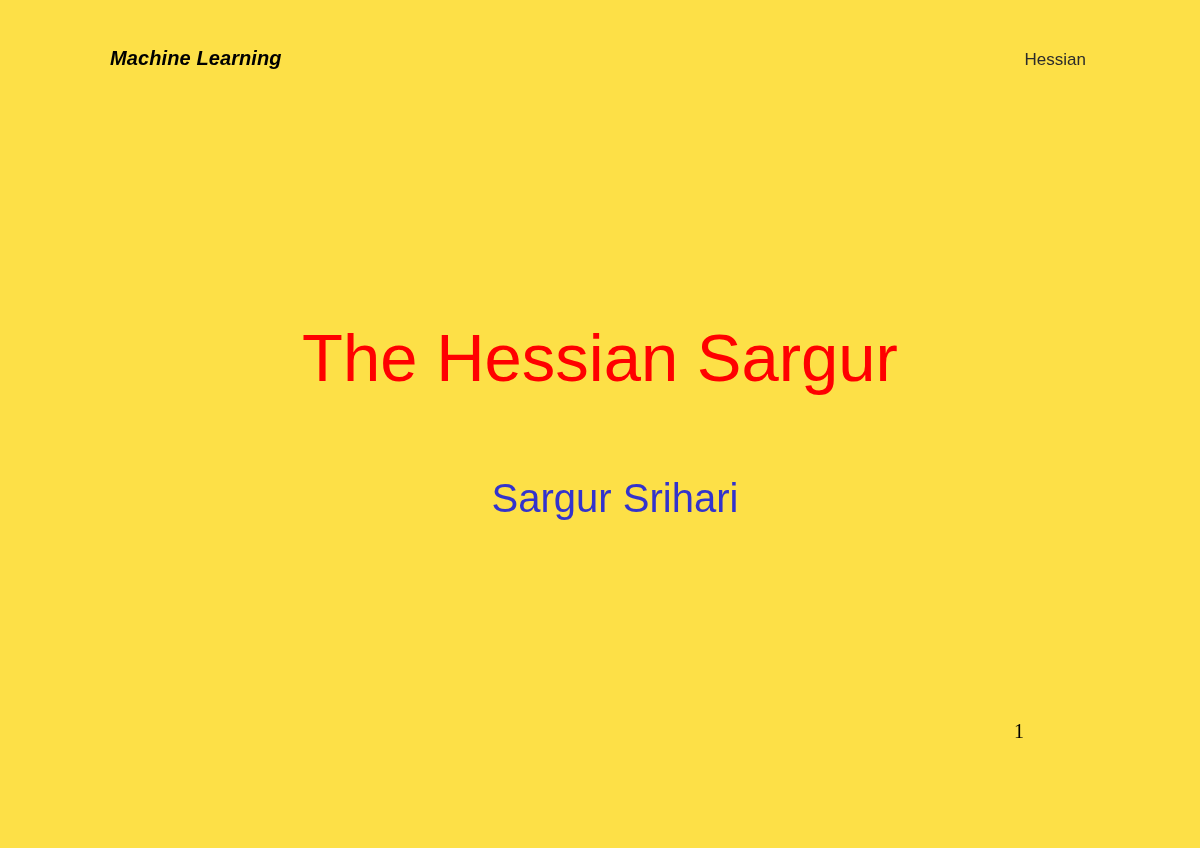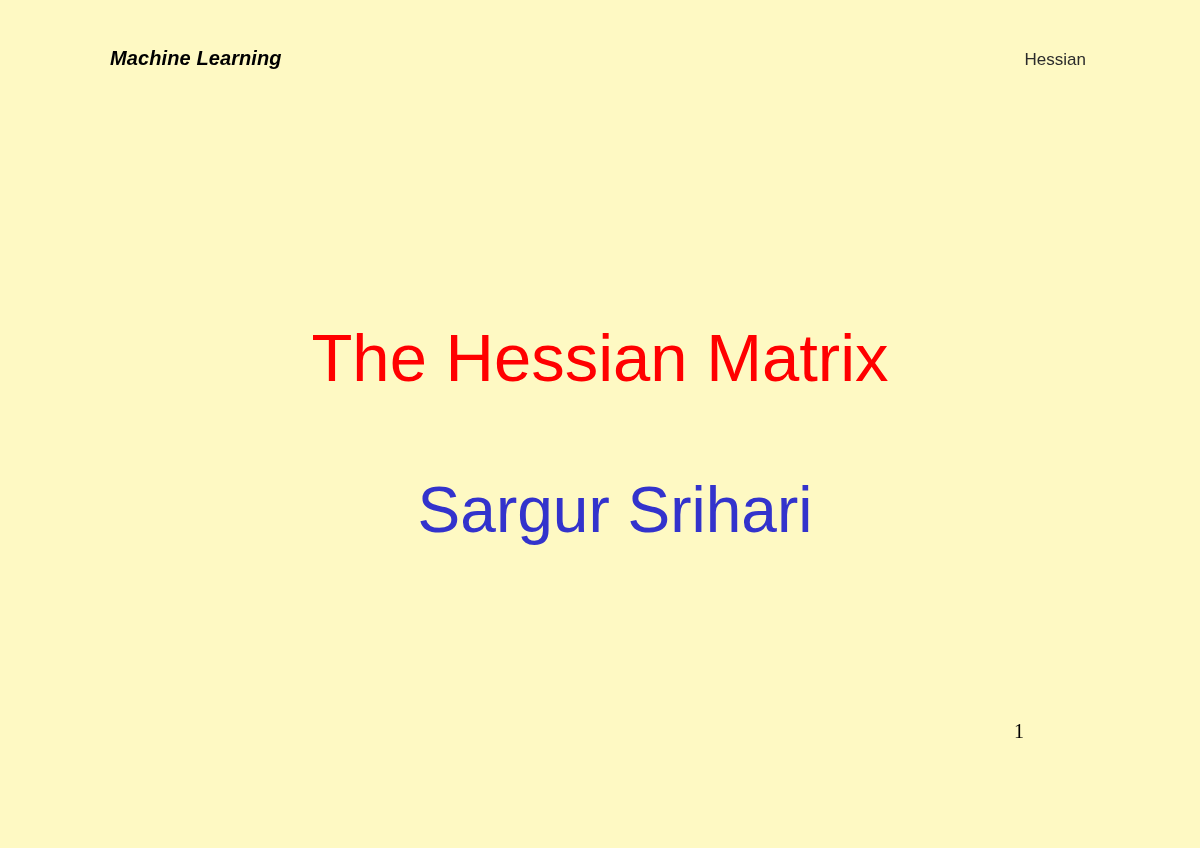--- a/index.html
+++ b/index.html
@@ -69,21 +69,21 @@
     font-family: "Liberation Sans", sans-serif;
     font-size: 67px;
     font-weight: normal;
     line-height: 1.06;
     margin: 0;
     white-space: nowrap;
   }
 
   .slide-subtitle {
     font-family: "Liberation Sans", sans-serif;
-    font-size: 64px;
+    font-size: 40px;
     font-weight: normal;
     line-height: 1.06;
     margin: 0;
     padding-top: 84px;
     white-space: nowrap;
     padding-left: 30px;
   }
 
   
   .page-number {
@@ -93,27 +93,27 @@
     font-family: "Liberation Serif", serif;
     font-size: 20px;
     font-weight: normal;
     color: #000000;
     line-height: 1;
   }
 </style>
 </head>
 <body>
 
-<div class="slide" style="background: #fef9c3;">
+<div class="slide" style="background: #fde047;">
 
   <div class="slide-header">
     <span class="header-course" style="color: rgb(0, 0, 0);">Machine Learning</span>
     <span class="header-author" style="color: rgb(43, 43, 43);">Hessian</span>
   </div>
 
   <div class="title-block">
-    <h1 class="slide-title" style="color: rgb(255, 0, 0);">The Hessian Matrix</h1>
+    <h1 class="slide-title" style="color: rgb(255, 0, 0);">The Hessian Sargur</h1>
     <h2 class="slide-subtitle" style="color: rgb(51, 51, 204);">Sargur Srihari</h2>
   </div>
 
   <div class="page-number" style="color: rgb(0, 0, 0);">1</div>
 
 </div>
 
 </body></html>

